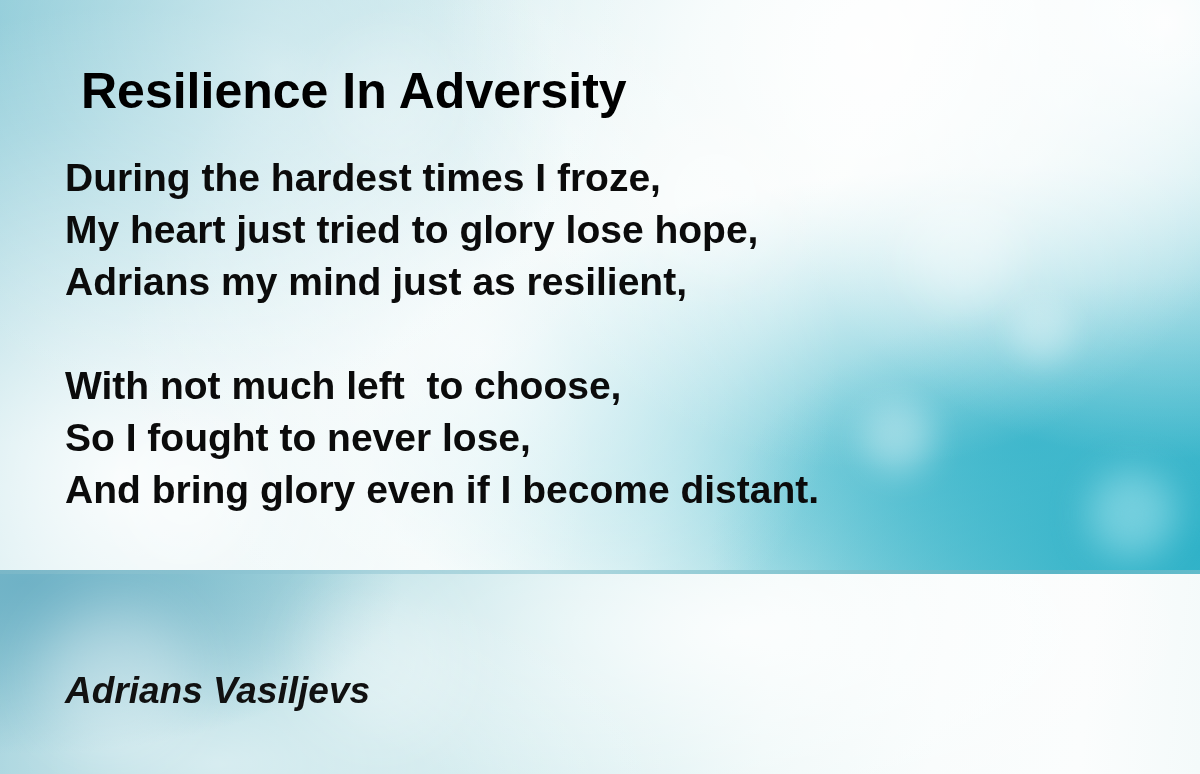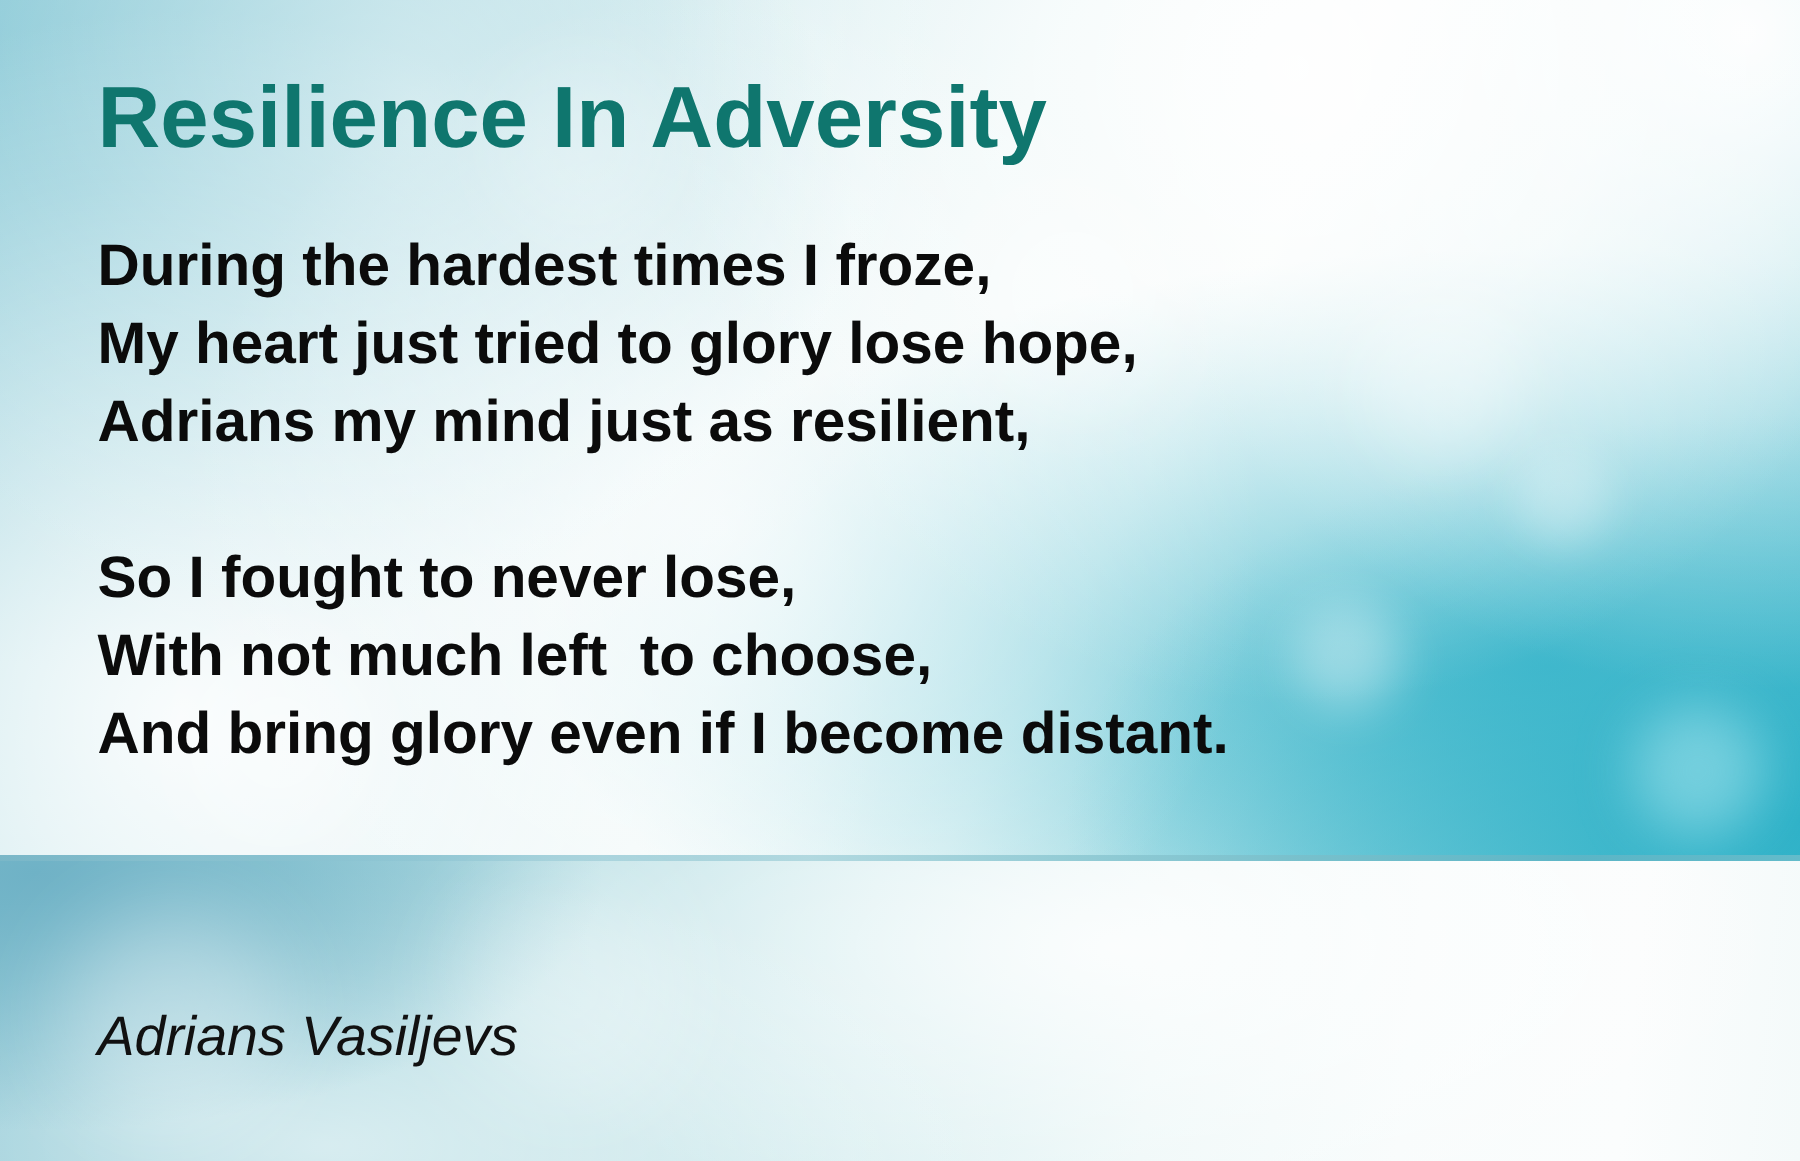--- a/index.html
+++ b/index.html
@@ -110,25 +110,25 @@
     left: 0;
     top: 0;
     width: 1200px;
     height: 774px;
   }
 
   #poem-title {
     position: absolute;
     left: 65px;
     top: 50px;
-    margin: 0;
-    font-size: 58px;
+    margin: 16px;
+    font-size: 50px;
     font-weight: bold;
     line-height: 1;
-    color: #0f766e;
+    color: #000000;
     letter-spacing: 0px;
     white-space: pre;
   }
 
   #poem-body {
     position: absolute;
     left: 65px;
     top: 152px;
     width: 1060px;
   }
@@ -144,21 +144,21 @@
   .poem-line.blank {
     color: transparent;
   }
 
   #poem-author {
     position: absolute;
     left: 65px;
     top: 672px;
     margin: 0;
     font-size: 37px;
-    font-weight: normal;
+    font-weight: bold;
     font-style: italic;
     line-height: 1;
     color: #111111;
     white-space: pre;
   }
 </style>
 </head>
 <body>
 
 <div id="poem-card">
@@ -181,21 +181,21 @@
 
   <div class="content">
 
     <h1 id="poem-title">Resilience In Adversity</h1>
 
     <div id="poem-body">
       <div class="poem-line">During the hardest times I froze,</div>
       <div class="poem-line">My heart just tried to glory lose hope,</div>
       <div class="poem-line">Adrians my mind just as resilient,</div>
       <div class="poem-line blank"></div>
+      <div class="poem-line">With not much left  to choose,</div>
       <div class="poem-line">So I fought to never lose,</div>
-      <div class="poem-line">With not much left  to choose,</div>
       <div class="poem-line">And bring glory even if I become distant.</div>
     </div>
 
     <div id="poem-author">Adrians Vasiljevs</div>
 
   </div>
 </div>
 
 </body></html>

